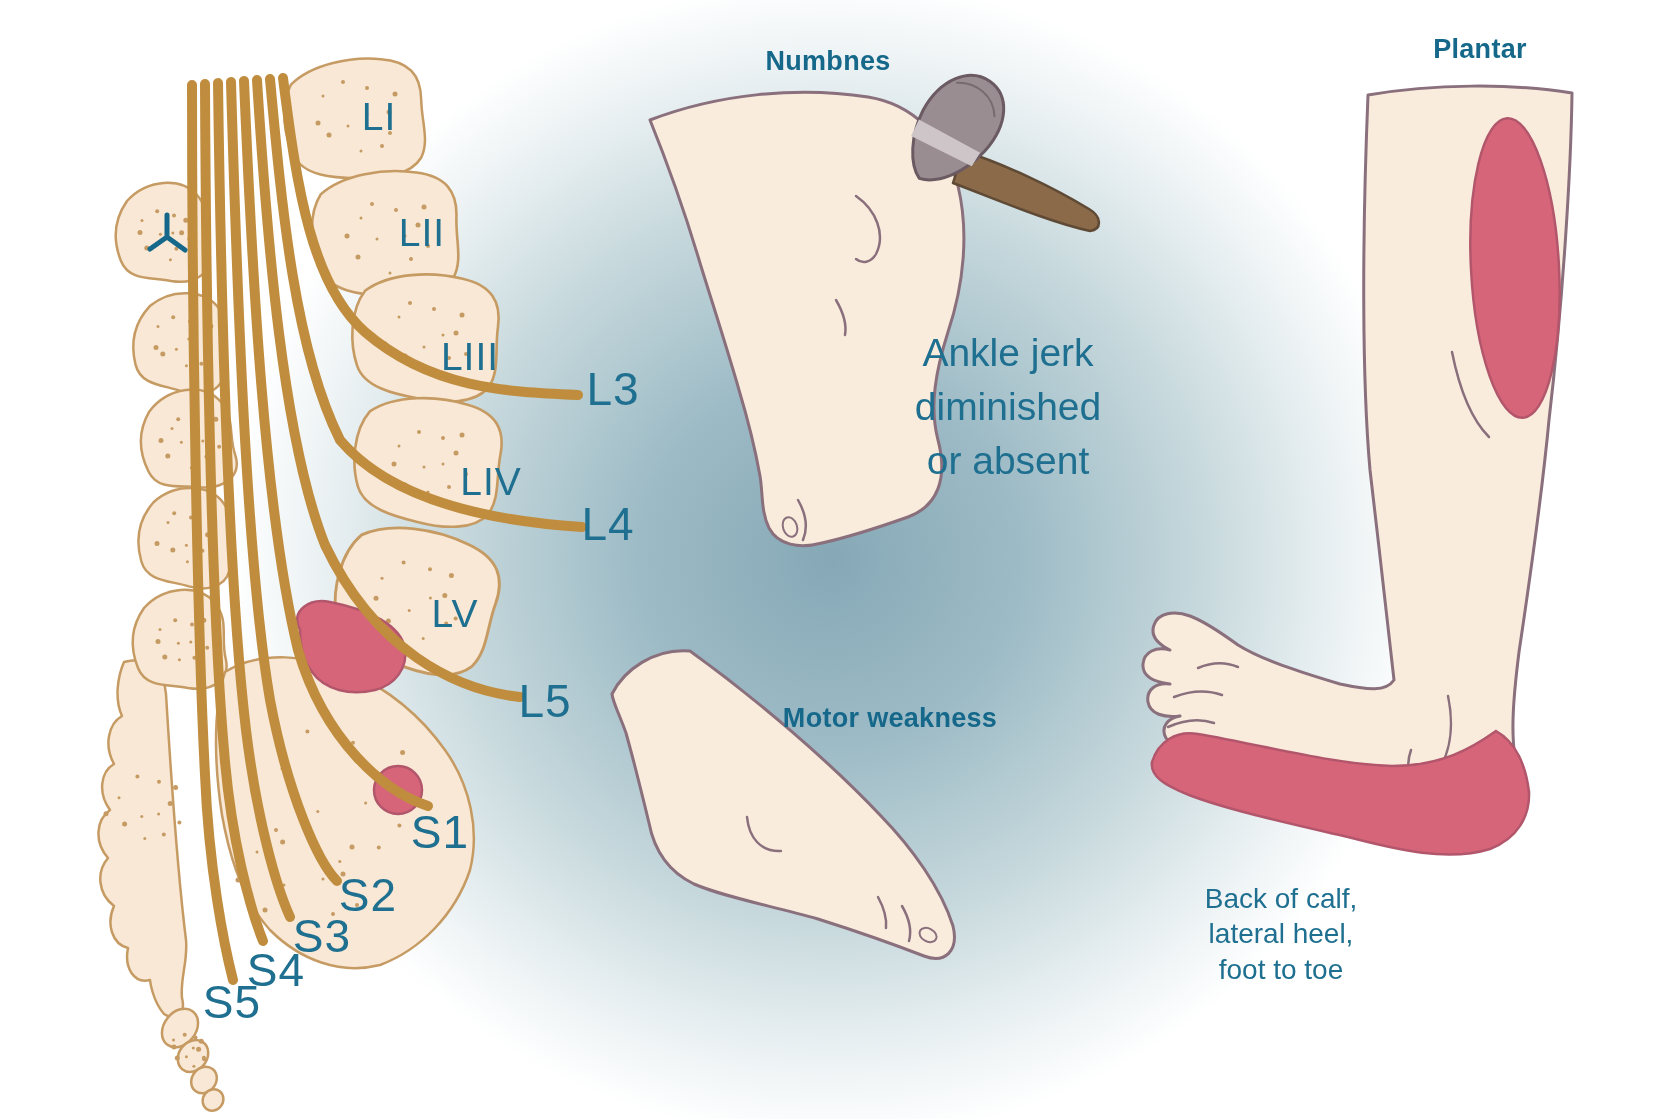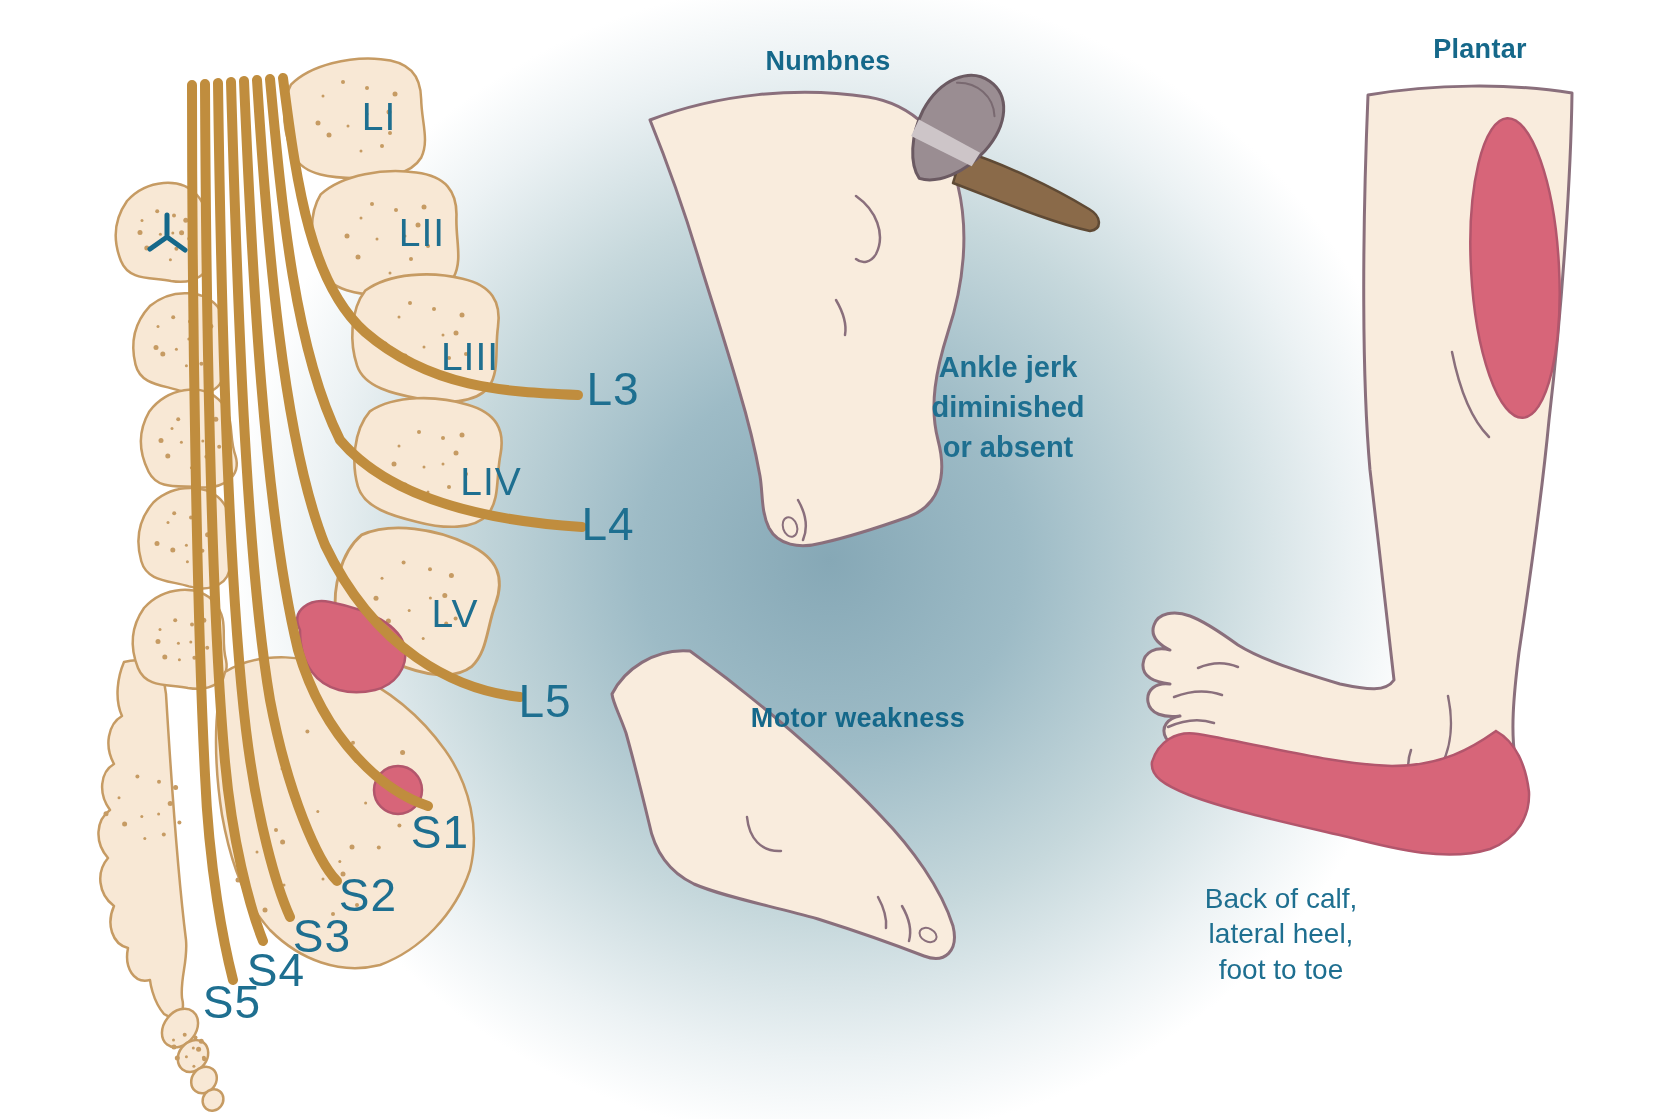--- a/index.html
+++ b/index.html
@@ -25,21 +25,21 @@
     background:radial-gradient(600px 580px at 830px 560px,
       #86a8b6 0%, #9dbbc6 32%, #c6d8dc 62%, #ecf2f4 86%, #ffffff 100%);
   }
   .stage svg{position:absolute;left:0;top:0;}
   .lbl{
     position:absolute;transform:translate(-50%,-50%);
     color:var(--label-text);text-align:center;white-space:pre-line;
     line-height:1.2;
   }
   .title{font-weight:bold;font-size:27px;color:var(--heading-text);letter-spacing:.3px;}
-  .desc{font-size:29px;line-height:1.38;font-weight:bold;}
+  .desc{font-size:39px;line-height:1.38;}
   .desc-sm{font-size:28px;line-height:1.26;}
   .vert-label{font-size:39px;letter-spacing:1px;}
   .nerve-label{font-size:46px;letter-spacing:1px;}
   .bone{fill:var(--bone-fill);stroke:var(--bone-outline);stroke-width:2.5;stroke-linejoin:round;}
   .nerve{fill:none;stroke:var(--nerve);stroke-width:10;stroke-linecap:round;}
   .skin{fill:var(--skin-fill);stroke:var(--skin-outline);stroke-width:3;stroke-linejoin:round;}
   .red{fill:var(--inflamed-red);stroke:var(--red-outline);stroke-width:2.5;}
   .detail{fill:none;stroke:var(--skin-outline);stroke-width:2.5;stroke-linecap:round;}
   .speck{fill:var(--bone-outline);}
   .yglyph{fill:none;stroke:var(--heading-text);stroke-width:5;stroke-linecap:round;stroke-linejoin:round;}
@@ -331,21 +331,21 @@
       <ellipse class="red" cx="1515" cy="268" rx="44" ry="150" transform="rotate(-3 1515 268)"></ellipse>
       <path class="red" d="M1152,762
         C1158,742 1176,730 1198,734 C1268,746 1330,764 1392,766
         C1442,766 1472,748 1496,731 C1516,742 1526,766 1529,792
         C1530,816 1518,838 1490,849 C1448,862 1398,850 1348,837
         C1288,823 1228,810 1189,795 C1164,785 1150,776 1152,762 Z"></path>
     </g>
   </svg>
 
   <div class="lbl title" style="left:828px;top:61px">Numbnes</div>
-  <div class="lbl title" style="left:858px;top:718px">Motor weakness</div>
+  <div class="lbl title" style="left:890px;top:718px">Motor weakness</div>
   <div class="lbl title" style="left:1480px;top:49px">Plantar</div>
 
   <div class="lbl desc" style="left:1008px;top:407px">Ankle jerk
 diminished
 or absent</div>
   <div class="lbl desc-sm" style="left:1281px;top:934px">Back of calf,
 lateral heel,
 foot to toe</div>
 
   <div class="lbl vert-label" style="left:379px;top:117px">LI</div>

